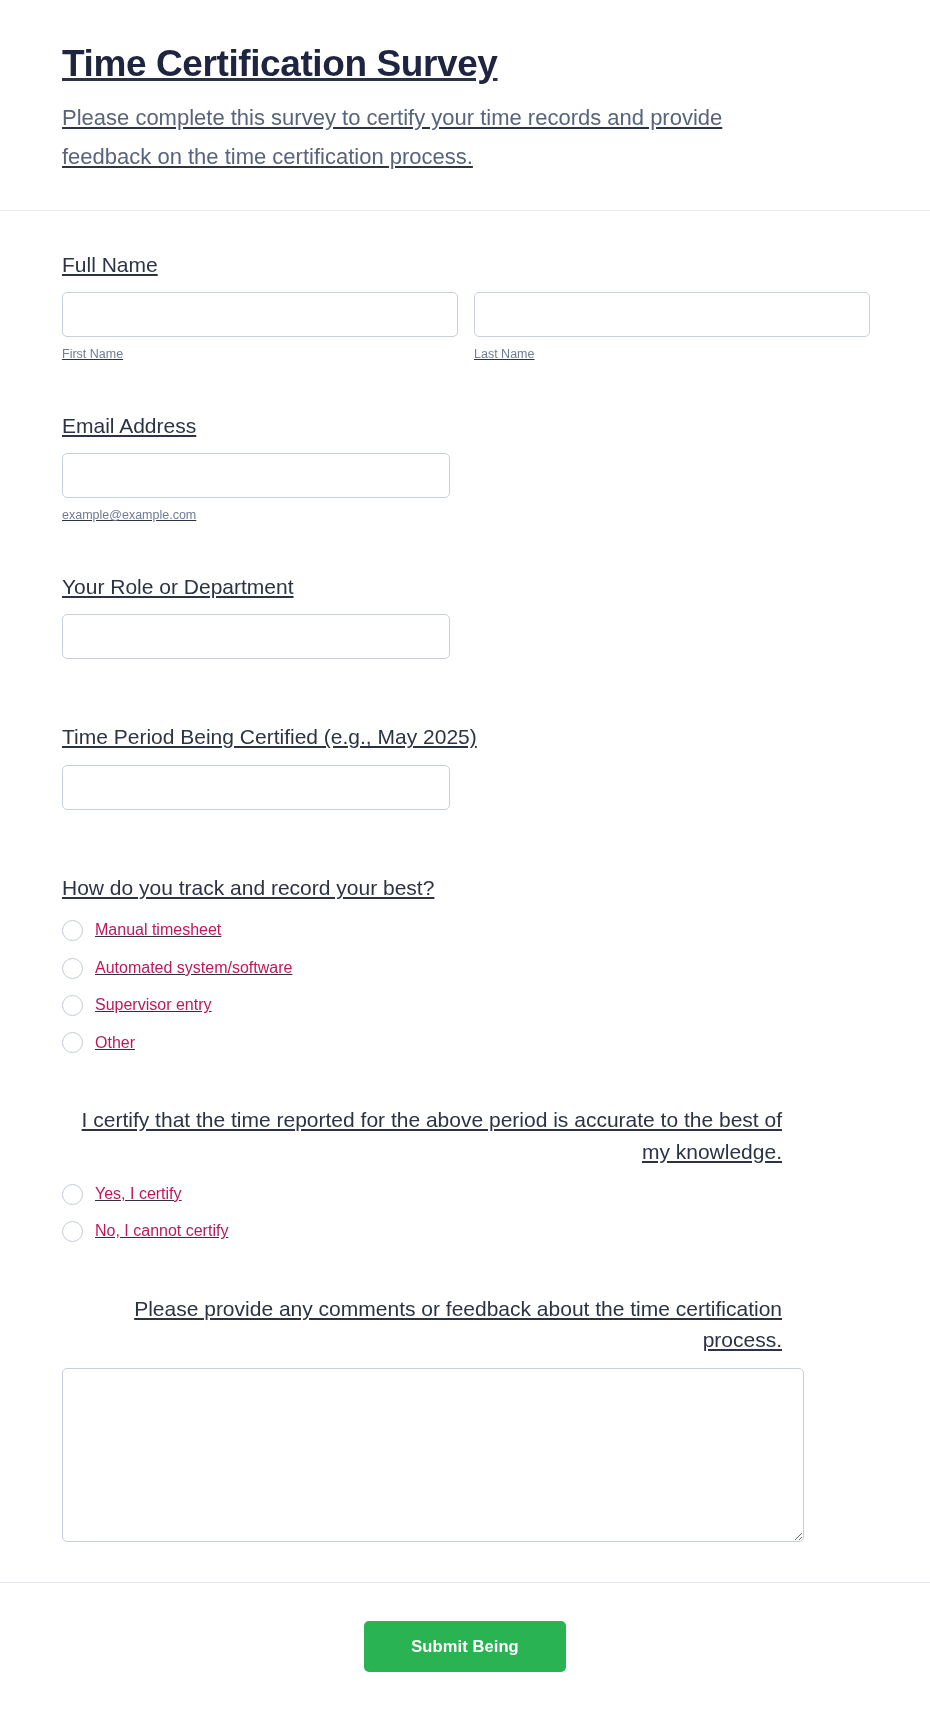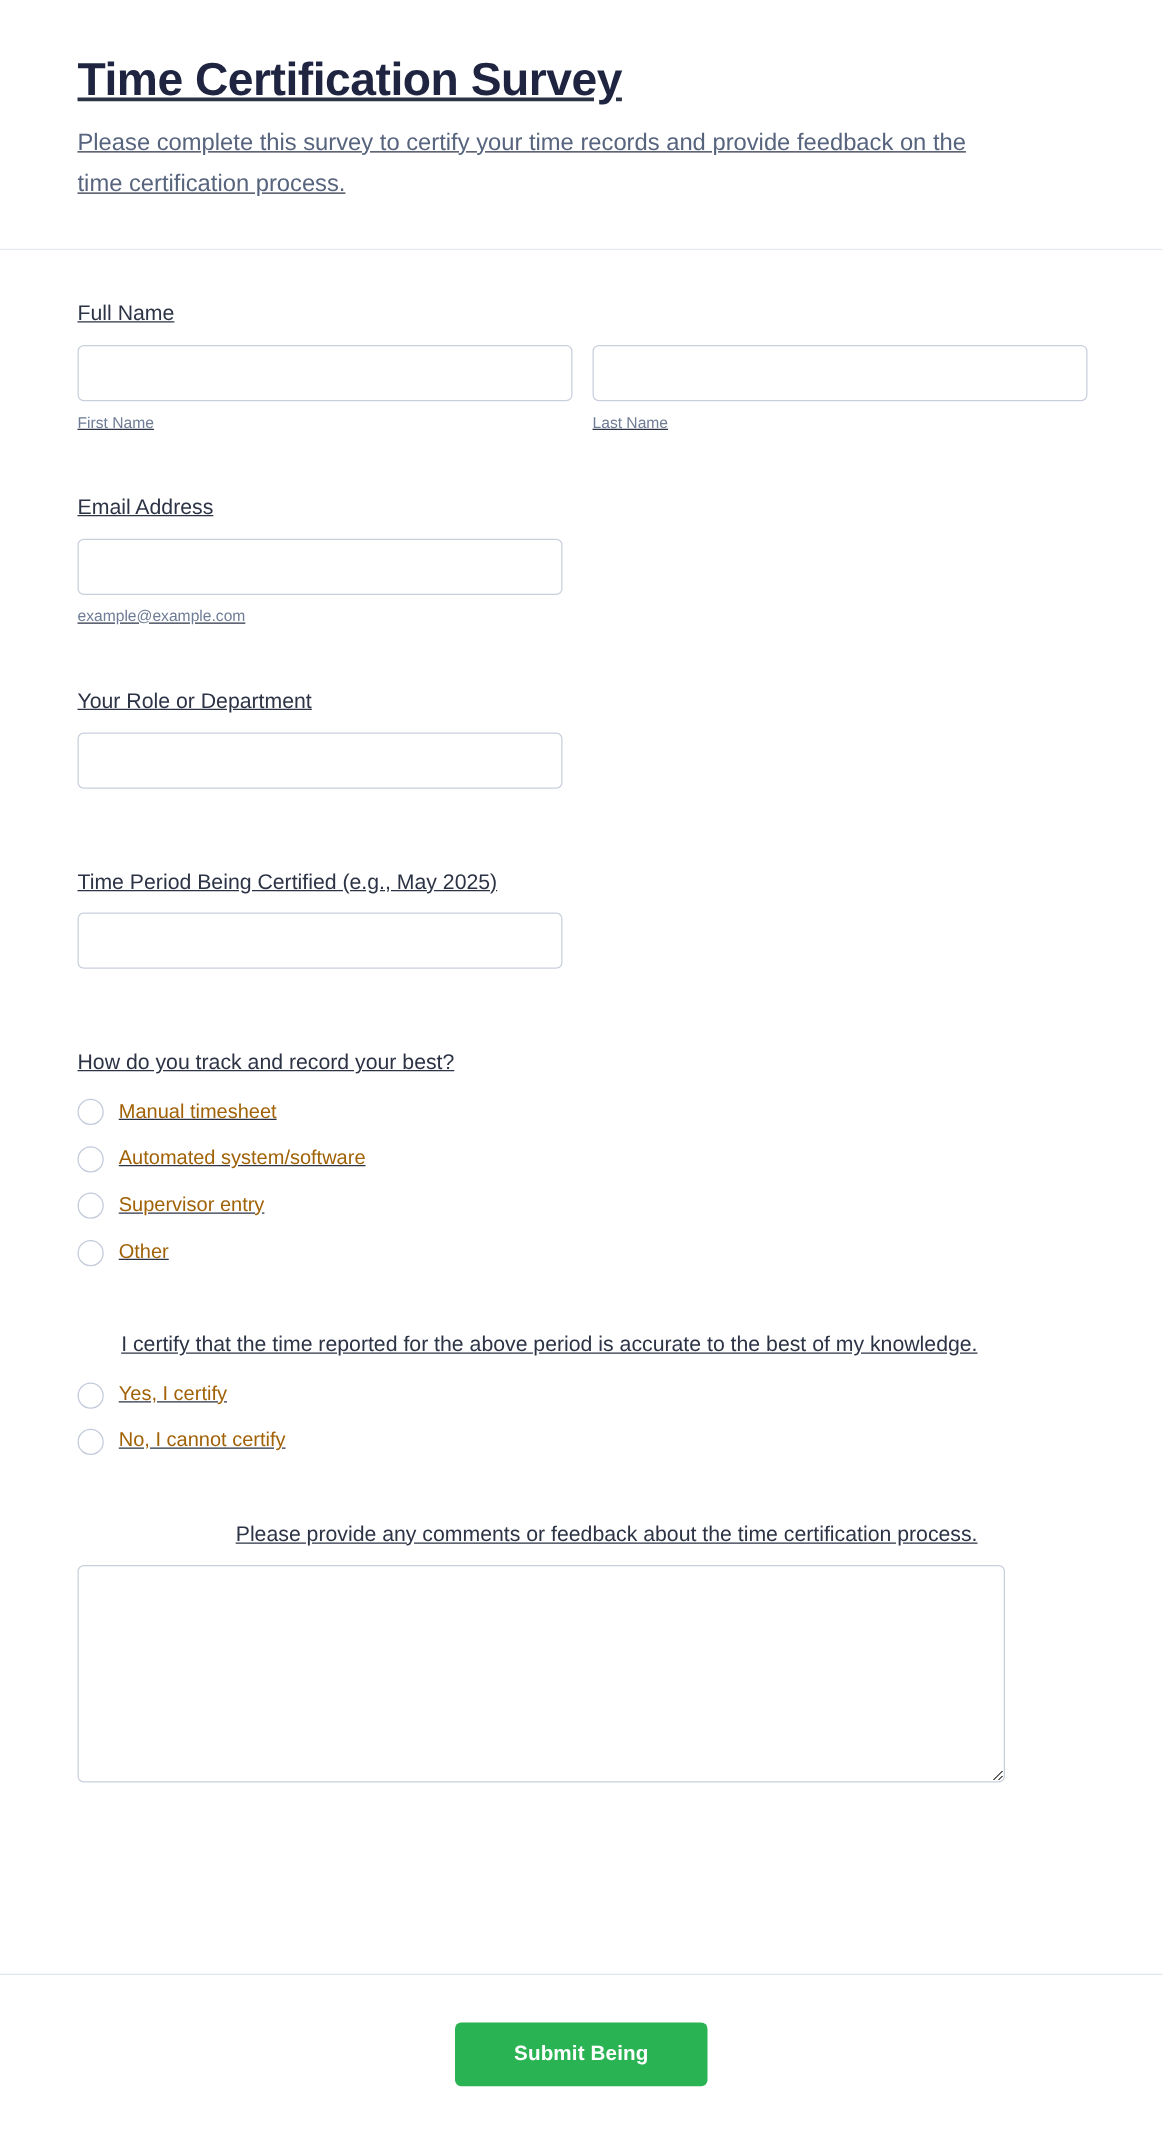--- a/index.html
+++ b/index.html
@@ -31,39 +31,39 @@
   }
   .form-title {
     font-size: 37px;
     line-height: 1.18;
     font-weight: bold;
     color: #1f2541;
     letter-spacing: -0.4px;
     margin: 0 0 12px 0;
   }
   .form-subtitle {
-    font-size: 19px;
+    font-size: 22px;
     line-height: 1.78;
     color: #57647e;
     margin: 0;
     max-width: 730px;
     font-weight: normal;
   }
 
   
   .form-body {
     padding: 38px 60px 10px 62px;
     flex: 1 1 auto;
   }
 
   .form-field { margin-bottom: 30px; }
 
   .field-label {
     display: block;
-    font-size: 17px;
+    font-size: 21px;
     line-height: 1.5;
     color: #2c3345;
     font-weight: normal;
     margin-bottom: 12px;
   }
   .field-label.long { max-width: 720px; text-align: right; }
 
   .sublabel {
     display: block;
     font-size: 12.5px;
@@ -111,21 +111,21 @@
     flex: 0 0 auto;
     width: 21px;
     height: 21px;
     border-radius: 50%;
     border: 1px solid #c3cadb;
     background: #ffffff;
   }
   .radio-text {
     font-size: 16px;
     line-height: 1.4;
-    color: #a16207;
+    color: #be185d;
   }
 
   
   .textarea-input {
     display: block;
     width: 100%;
     max-width: 742px;
     height: 174px;
     padding: 10px 12px;
     font-size: 15px;

